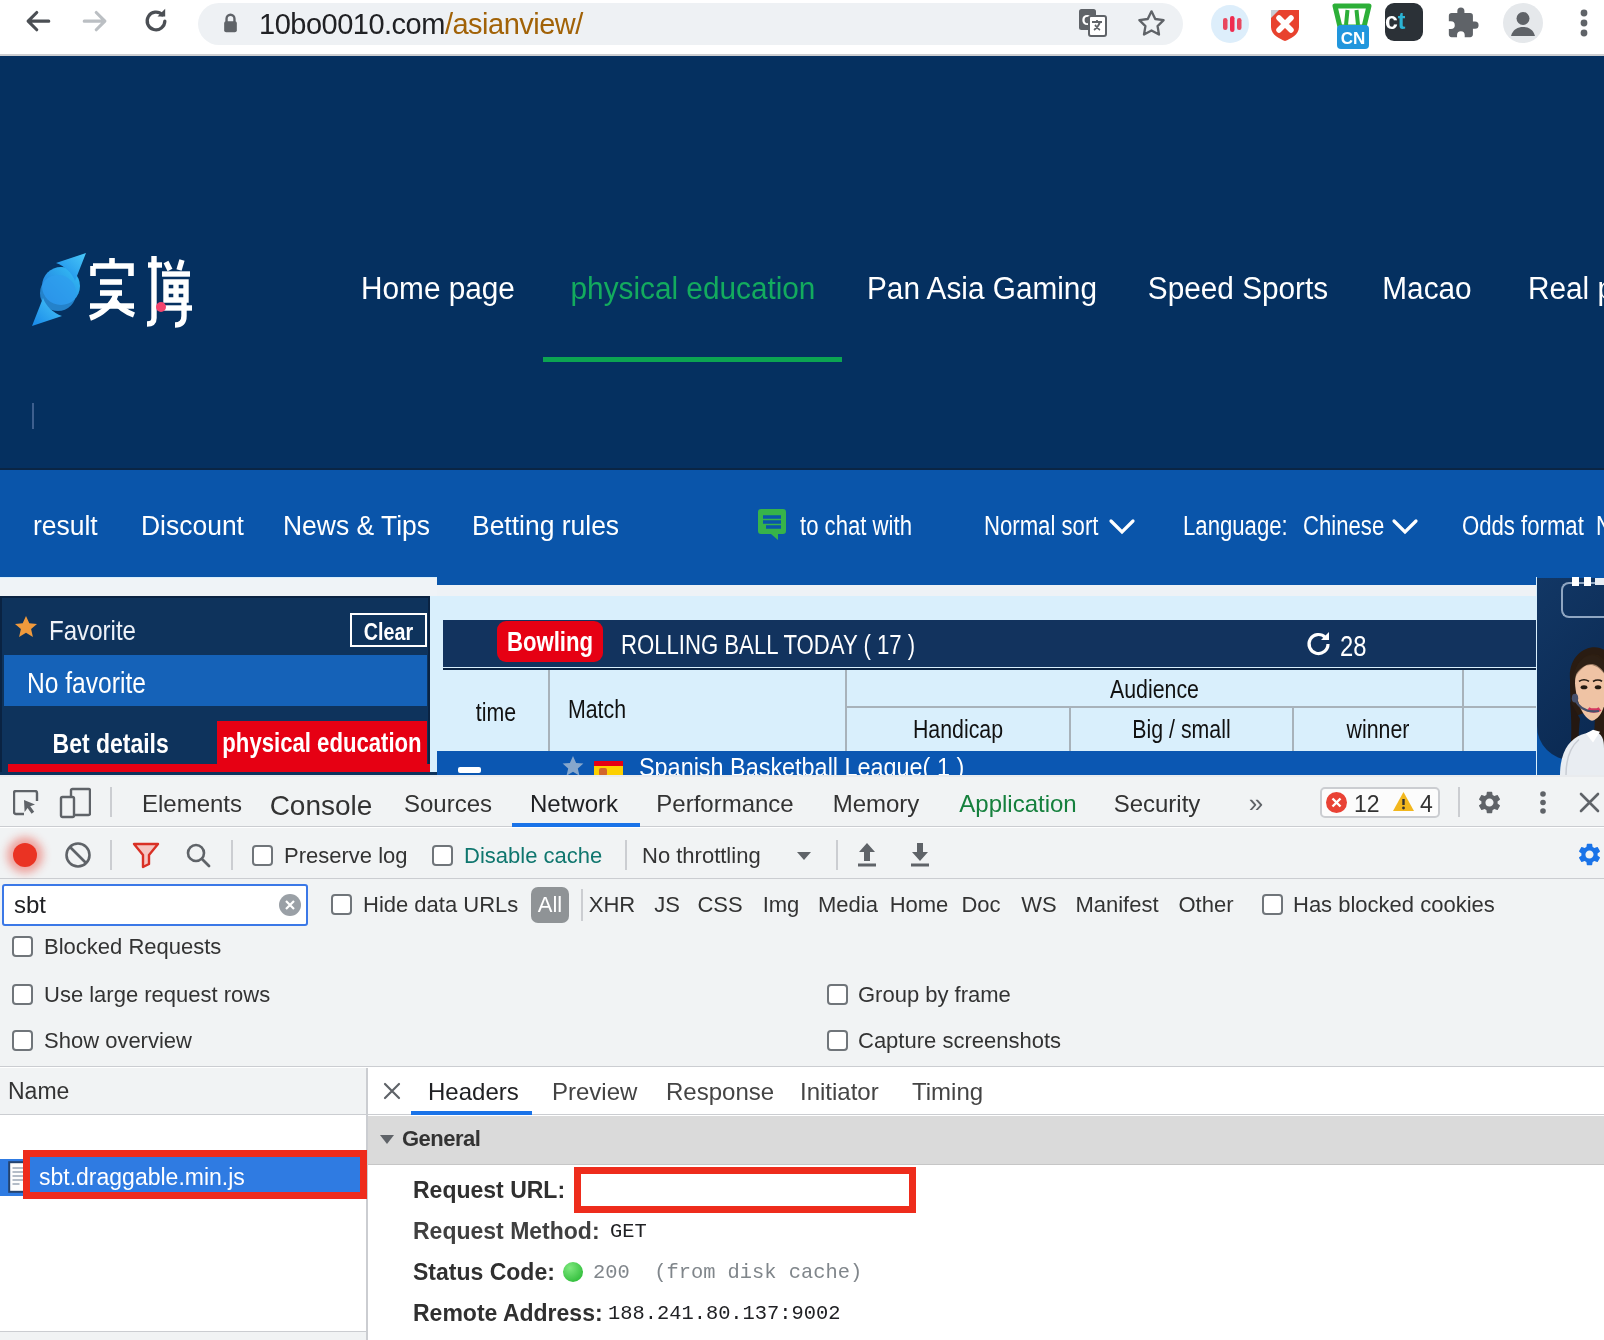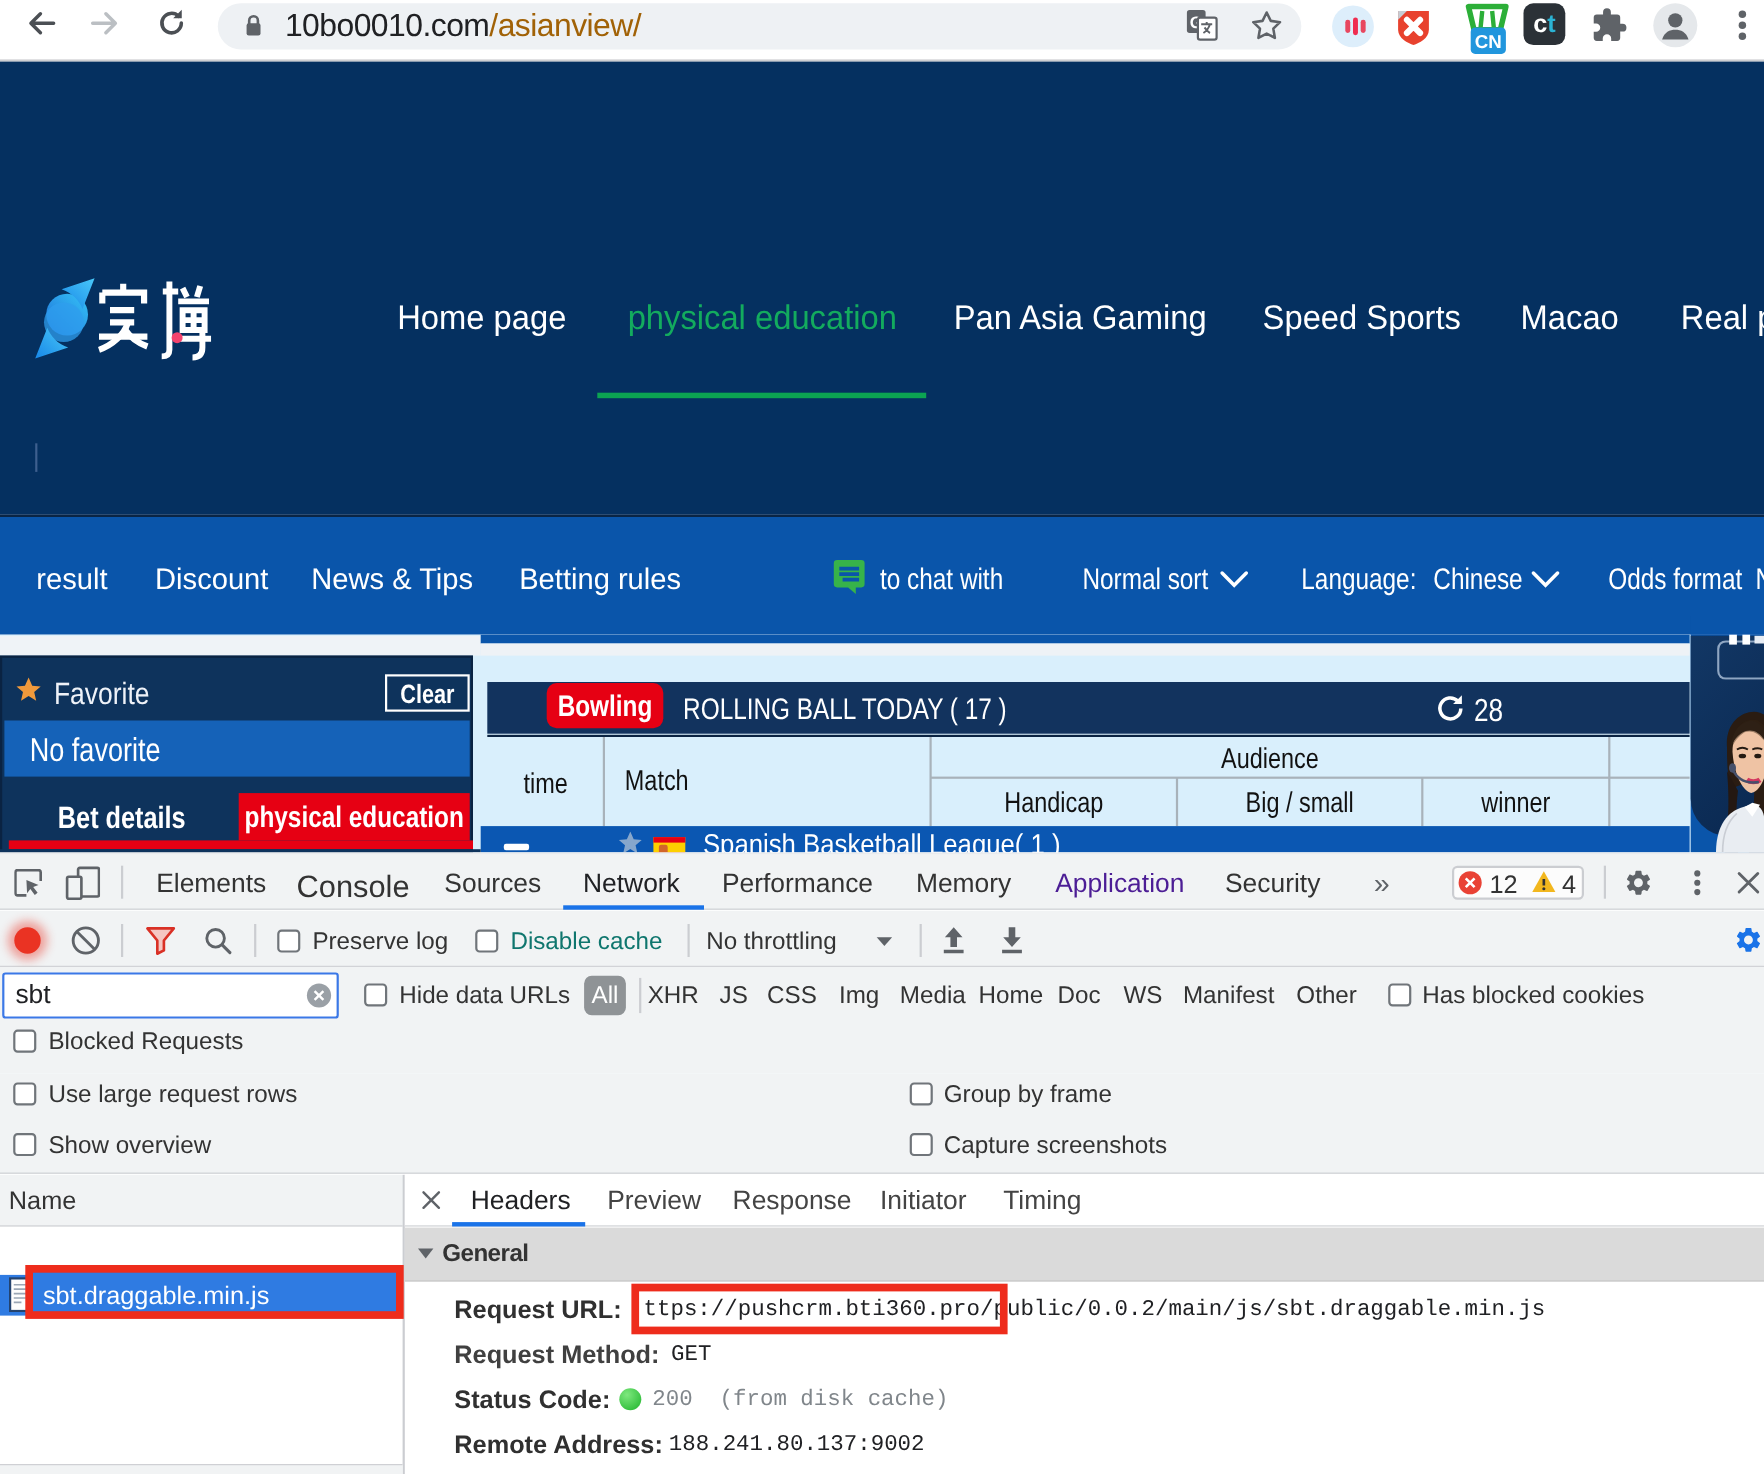--- a/index.html
+++ b/index.html
@@ -63,21 +63,21 @@
       <path d="M14 14l12 12M26 14L14 26" stroke="#fff" stroke-width="5.5" stroke-linecap="round"></path>
     </svg>
 
 <svg class="a" style="left:1326px;top:3px" width="52" height="48" viewBox="0 0 52 48">
       <path d="M9 3h34l-5 21H14z" fill="none" stroke="#2caf38" stroke-width="5" stroke-linejoin="round"></path>
       <path d="M21.5 7l-1.5 15M30.5 7l1.5 15" stroke="#2caf38" stroke-width="4"></path>
       <rect x="11" y="22" width="32" height="24" rx="4" fill="#2196dd"></rect>
       <text x="27" y="41" font-size="17" font-weight="bold" fill="#fff" text-anchor="middle" font-family="Liberation Sans">CN</text>
     </svg>
 
-<div class="a" style="left:1385px;top:3px;width:38px;height:38px;border-radius:9px;background:#2b3137;color:#fff;font-size:23px;font-weight:bold;text-align:center;line-height:36px">c<span style="color:#2bb3d4">t</span></div>
+<div class="a" style="left:1385px;top:3px;width:38px;height:38px;border-radius:9px;background:#2b3137;color:#fff;font-size:23px;font-weight:bold;line-height:36px">c<span style="color:#2bb3d4">t</span></div>
 
 <svg class="a" style="left:1446px;top:6px" width="34" height="34" viewBox="0 0 24 24">
       <path d="M20.5 11H19V7a2 2 0 0 0-2-2h-4V3.5a2.5 2.5 0 0 0-5 0V5H4a2 2 0 0 0-2 2v3.8h1.5a2.7 2.7 0 0 1 0 5.4H2V20a2 2 0 0 0 2 2h3.8v-1.5a2.7 2.7 0 0 1 5.4 0V22H17a2 2 0 0 0 2-2v-4h1.5a2.5 2.5 0 0 0 0-5z" fill="#5f6368"></path>
     </svg>
 
 <div class="a" style="left:1503px;top:3px;width:40px;height:40px;border-radius:50%;background:#e5e8eb"></div>
 <svg class="a" style="left:1503px;top:3px" width="40" height="40" viewBox="0 0 40 40">
       <circle cx="20" cy="15.5" r="6.5" fill="#5f6368"></circle>
       <path d="M8 33c2-7 7-9 12-9s10 2 12 9z" fill="#5f6368"></path>
     </svg>
@@ -261,21 +261,21 @@
       <rect x="2" y="10" width="13" height="20" rx="1.5" fill="#f1f3f4" stroke="#5f6368" stroke-width="2.4"></rect>
     </svg>
 <div class="a" style="left:110px;top:787px;width:2px;height:30px;background:#cbcdd1"></div>
 <div class="cc" style="left:132px;top:790px;width:120px;font-size:24px;color:#333;transform:none">Elements</div>
 <div class="cc" style="left:266px;top:790px;width:110px;font-size:28px;color:#333;transform:none">Console</div>
 <div class="cc" style="left:393px;top:790px;width:110px;font-size:24px;color:#333;transform:none">Sources</div>
 <div class="cc" style="left:519px;top:790px;width:110px;font-size:24px;color:#202124;transform:none">Network</div>
 <div class="a" style="left:512px;top:823px;width:128px;height:4px;background:#1a73e8"></div>
 <div class="cc" style="left:650px;top:790px;width:150px;font-size:24px;color:#333;transform:none">Performance</div>
 <div class="cc" style="left:821px;top:790px;width:110px;font-size:24px;color:#333;transform:none">Memory</div>
-<div class="cc" style="left:953px;top:790px;width:130px;font-size:24px;color:#4c1d95;transform:none">Application</div>
+<div class="cc" style="left:953px;top:790px;width:130px;font-size:24px;color:#15803d;transform:none">Application</div>
 <div class="cc" style="left:1102px;top:790px;width:110px;font-size:24px;color:#333;transform:none">Security</div>
 <div class="cc" style="left:1226px;top:788px;width:60px;font-size:26px;color:#5f6368;transform:none">»</div>
 <div class="a" style="left:1320px;top:787px;width:120px;height:31px;background:#fcfcfc;border:2px solid #cbcdd1;border-radius:5px"></div>
 <div class="a" style="left:1326px;top:792px;width:21px;height:21px;border-radius:50%;background:#e94235"></div>
 <svg class="a" style="left:1326px;top:792px" width="21" height="21" viewBox="0 0 21 21">
       <path d="M6.5 6.5l8 8M14.5 6.5l-8 8" stroke="#fff" stroke-width="2.4"></path>
     </svg>
 <div class="a" style="left:1354px;top:791px;font-size:23px;color:#333">12</div>
 <svg class="a" style="left:1392px;top:791px" width="23" height="22" viewBox="0 0 23 22">
       <path d="M11.5 1L22 20H1z" fill="#f2b71e"></path>
@@ -402,21 +402,20 @@
       <g stroke="#9aa6b5" stroke-width="1.5">
         <path d="M4.5 7h11M4.5 11h11M4.5 15h11M4.5 19h11M4.5 23h7"></path>
       </g>
     </svg>
 <div class="a" style="left:39px;top:1164px;font-size:23px;color:#fff">sbt.draggable.min.js</div>
 <div class="a" style="left:23px;top:1150px;width:344px;height:49px;border:7px solid #ee2c1c"></div>
 
 <div class="a" style="left:0;top:1331px;width:366px;height:9px;background:#f1f3f4;border-top:1.5px solid #cbcdd1"></div>
 
 <div class="a" style="left:413px;top:1177px;font-size:23px;font-weight:bold;color:#303030">Request URL:</div>
-<div class="a" style="left:585px;top:1179px;font-size:20.4px;font-family:'Liberation Mono',monospace;color:#202124;white-space:pre">ttps://pushcrm.bti360.pro/public/0.0.2/main/js/sbt.draggable.min.js</div>
 <div class="a" style="left:574px;top:1167px;width:342px;height:46px;border:7px solid #ee2c1c"></div>
 <div class="a" style="left:413px;top:1218px;font-size:23px;font-weight:bold;color:#404040">Request Method:</div>
 <div class="a" style="left:610px;top:1220px;font-size:20.4px;font-family:'Liberation Mono',monospace;color:#202124">GET</div>
 <div class="a" style="left:413px;top:1259px;font-size:23px;font-weight:bold;color:#303030">Status Code:</div>
 <div class="a" style="left:563px;top:1262px;width:20px;height:20px;border-radius:50%;background:radial-gradient(circle at 35% 30%,#7ee87e,#1db32a)"></div>
 <div class="a" style="left:593px;top:1261px;font-size:20.4px;font-family:'Liberation Mono',monospace;color:#80868b;white-space:pre">200  (from disk cache)</div>
 <div class="a" style="left:413px;top:1300px;font-size:23px;font-weight:bold;color:#303030">Remote Address:</div>
 <div class="a" style="left:608px;top:1302px;font-size:20.4px;font-family:'Liberation Mono',monospace;color:#202124">188.241.80.137:9002</div>
 
 </div>

